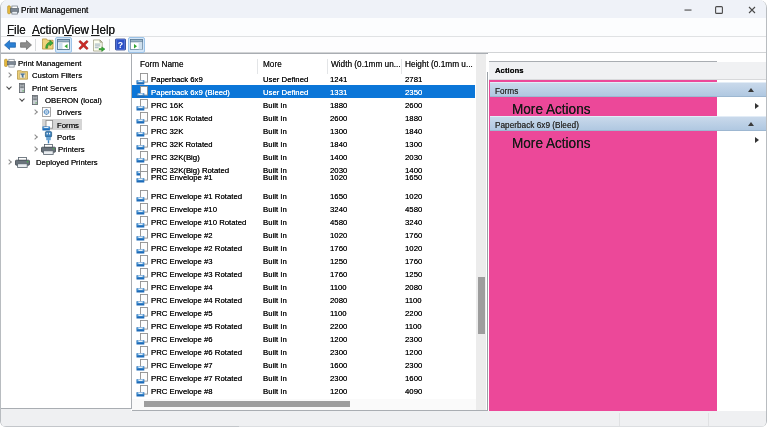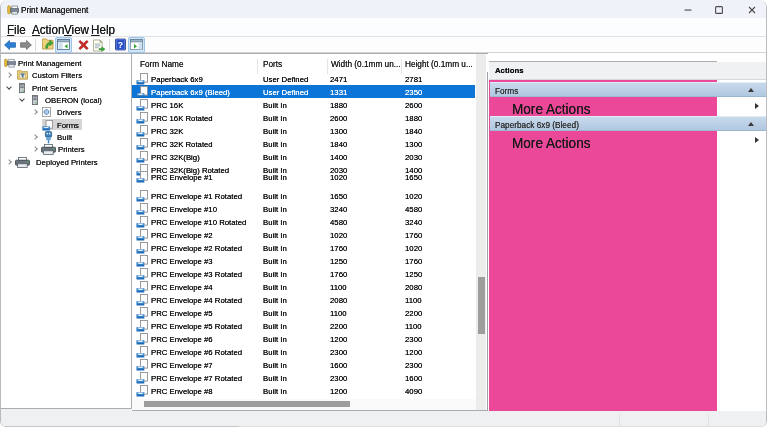--- a/index.html
+++ b/index.html
@@ -207,21 +207,21 @@
         <span class="chevr" style="left:32px"></span>
         <span class="tico" style="left:43px;top:0px">
           <svg width="9" height="13" viewBox="0 0 9 13">
             <rect x="1.4" y="0.6" width="6.2" height="5.4" rx="1" fill="#3c80bc" stroke="#1f5680" stroke-width="0.7"></rect>
             <rect x="2.6" y="1.8" width="1.2" height="1.6" fill="#fff"></rect>
             <rect x="5" y="1.8" width="1.2" height="1.6" fill="#fff"></rect>
             <rect x="2.2" y="6" width="4.6" height="3.2" fill="#6aa4d4"></rect>
             <rect x="3.8" y="9.2" width="1.4" height="3.2" fill="#3c80bc"></rect>
           </svg>
         </span>
-        <span class="lbl t" style="left:56px">Built</span>
+        <span class="lbl t" style="left:56px">Ports</span>
       </div>
 <div class="trow" style="top:89.25px">
         <span class="chevr" style="left:32px"></span>
         <span class="tico" style="left:40px;top:1px">
           <svg width="15" height="11" viewBox="0 0 15 11">
             <rect x="3.4" y="0.5" width="8" height="3" fill="#fff" stroke="#55606a" stroke-width="0.8"></rect>
             <rect x="0.5" y="3.2" width="14" height="5" rx="0.8" fill="#6a737c" stroke="#3d454d" stroke-width="0.8"></rect>
             <rect x="2.6" y="6.8" width="9.6" height="3.6" fill="#e9edf1" stroke="#55606a" stroke-width="0.8"></rect>
             <circle cx="12.6" cy="4.8" r="0.8" fill="#46b046"></circle>
           </svg>
@@ -237,37 +237,37 @@
             <rect x="2.6" y="6.8" width="9.6" height="3.6" fill="#e9edf1" stroke="#55606a" stroke-width="0.8"></rect>
             <circle cx="12.6" cy="4.8" r="0.8" fill="#46b046"></circle>
           </svg>
         </span>
         <span class="lbl t" style="left:34.5px">Deployed Printers</span>
       </div>
     </div>
   <div id="list">
     <div id="lhead">
       <span style="left:8px" class="t">Form Name</span>
-      <span style="left:131px" class="t">Ports</span>
+      <span style="left:131px" class="t">More</span>
       <span style="left:199px" class="t">Width (0.1mm un...</span>
       <span style="left:273px" class="t">Height (0.1mm u...</span>
       <span class="hsep" style="left:125px"></span>
       <span class="hsep" style="left:195px"></span>
       <span class="hsep" style="left:269px"></span>
     </div>
 <div class="lrow" style="top:18px">
         <span class="ric"><svg class="fic" width="13" height="12" viewBox="0 0 13 12">
             <rect x="4.5" y="0.5" width="7" height="8.6" fill="#fdfdfd" stroke="#909090" stroke-width="0.9"></rect>
             <path d="M0.5 7.3 h7.8 v4.2 h-7.8 z" fill="#1d6ab8"></path>
             <path d="M0.9 7.7 h7 v1.7 h-7 z" fill="#539bd6"></path>
             <path d="M1.6 7.6 l1.2 1.3 h3.4 l1.2-1.3 z" fill="#e6f0f9"></path>
           </svg></span>
         <span class="c1 t">Paperback 6x9</span>
         <span class="c2 t">User Defined</span>
-        <span class="c3 t">2471</span>
+        <span class="c3 t">1241</span>
         <span class="c4 t">2781</span>
       </div>
 <div class="lrow sel" style="top:31px">
         <span class="ric"><svg class="fic" width="13" height="12" viewBox="0 0 13 12">
             <rect x="4.5" y="0.5" width="7" height="8.6" fill="#fdfdfd" stroke="#909090" stroke-width="0.9"></rect>
             <path d="M0.5 7.3 h7.8 v4.2 h-7.8 z" fill="#1d6ab8"></path>
             <path d="M0.9 7.7 h7 v1.7 h-7 z" fill="#539bd6"></path>
             <path d="M1.6 7.6 l1.2 1.3 h3.4 l1.2-1.3 z" fill="#e6f0f9"></path>
           </svg></span>
         <span class="c1 t">Paperback 6x9 (Bleed)</span>

